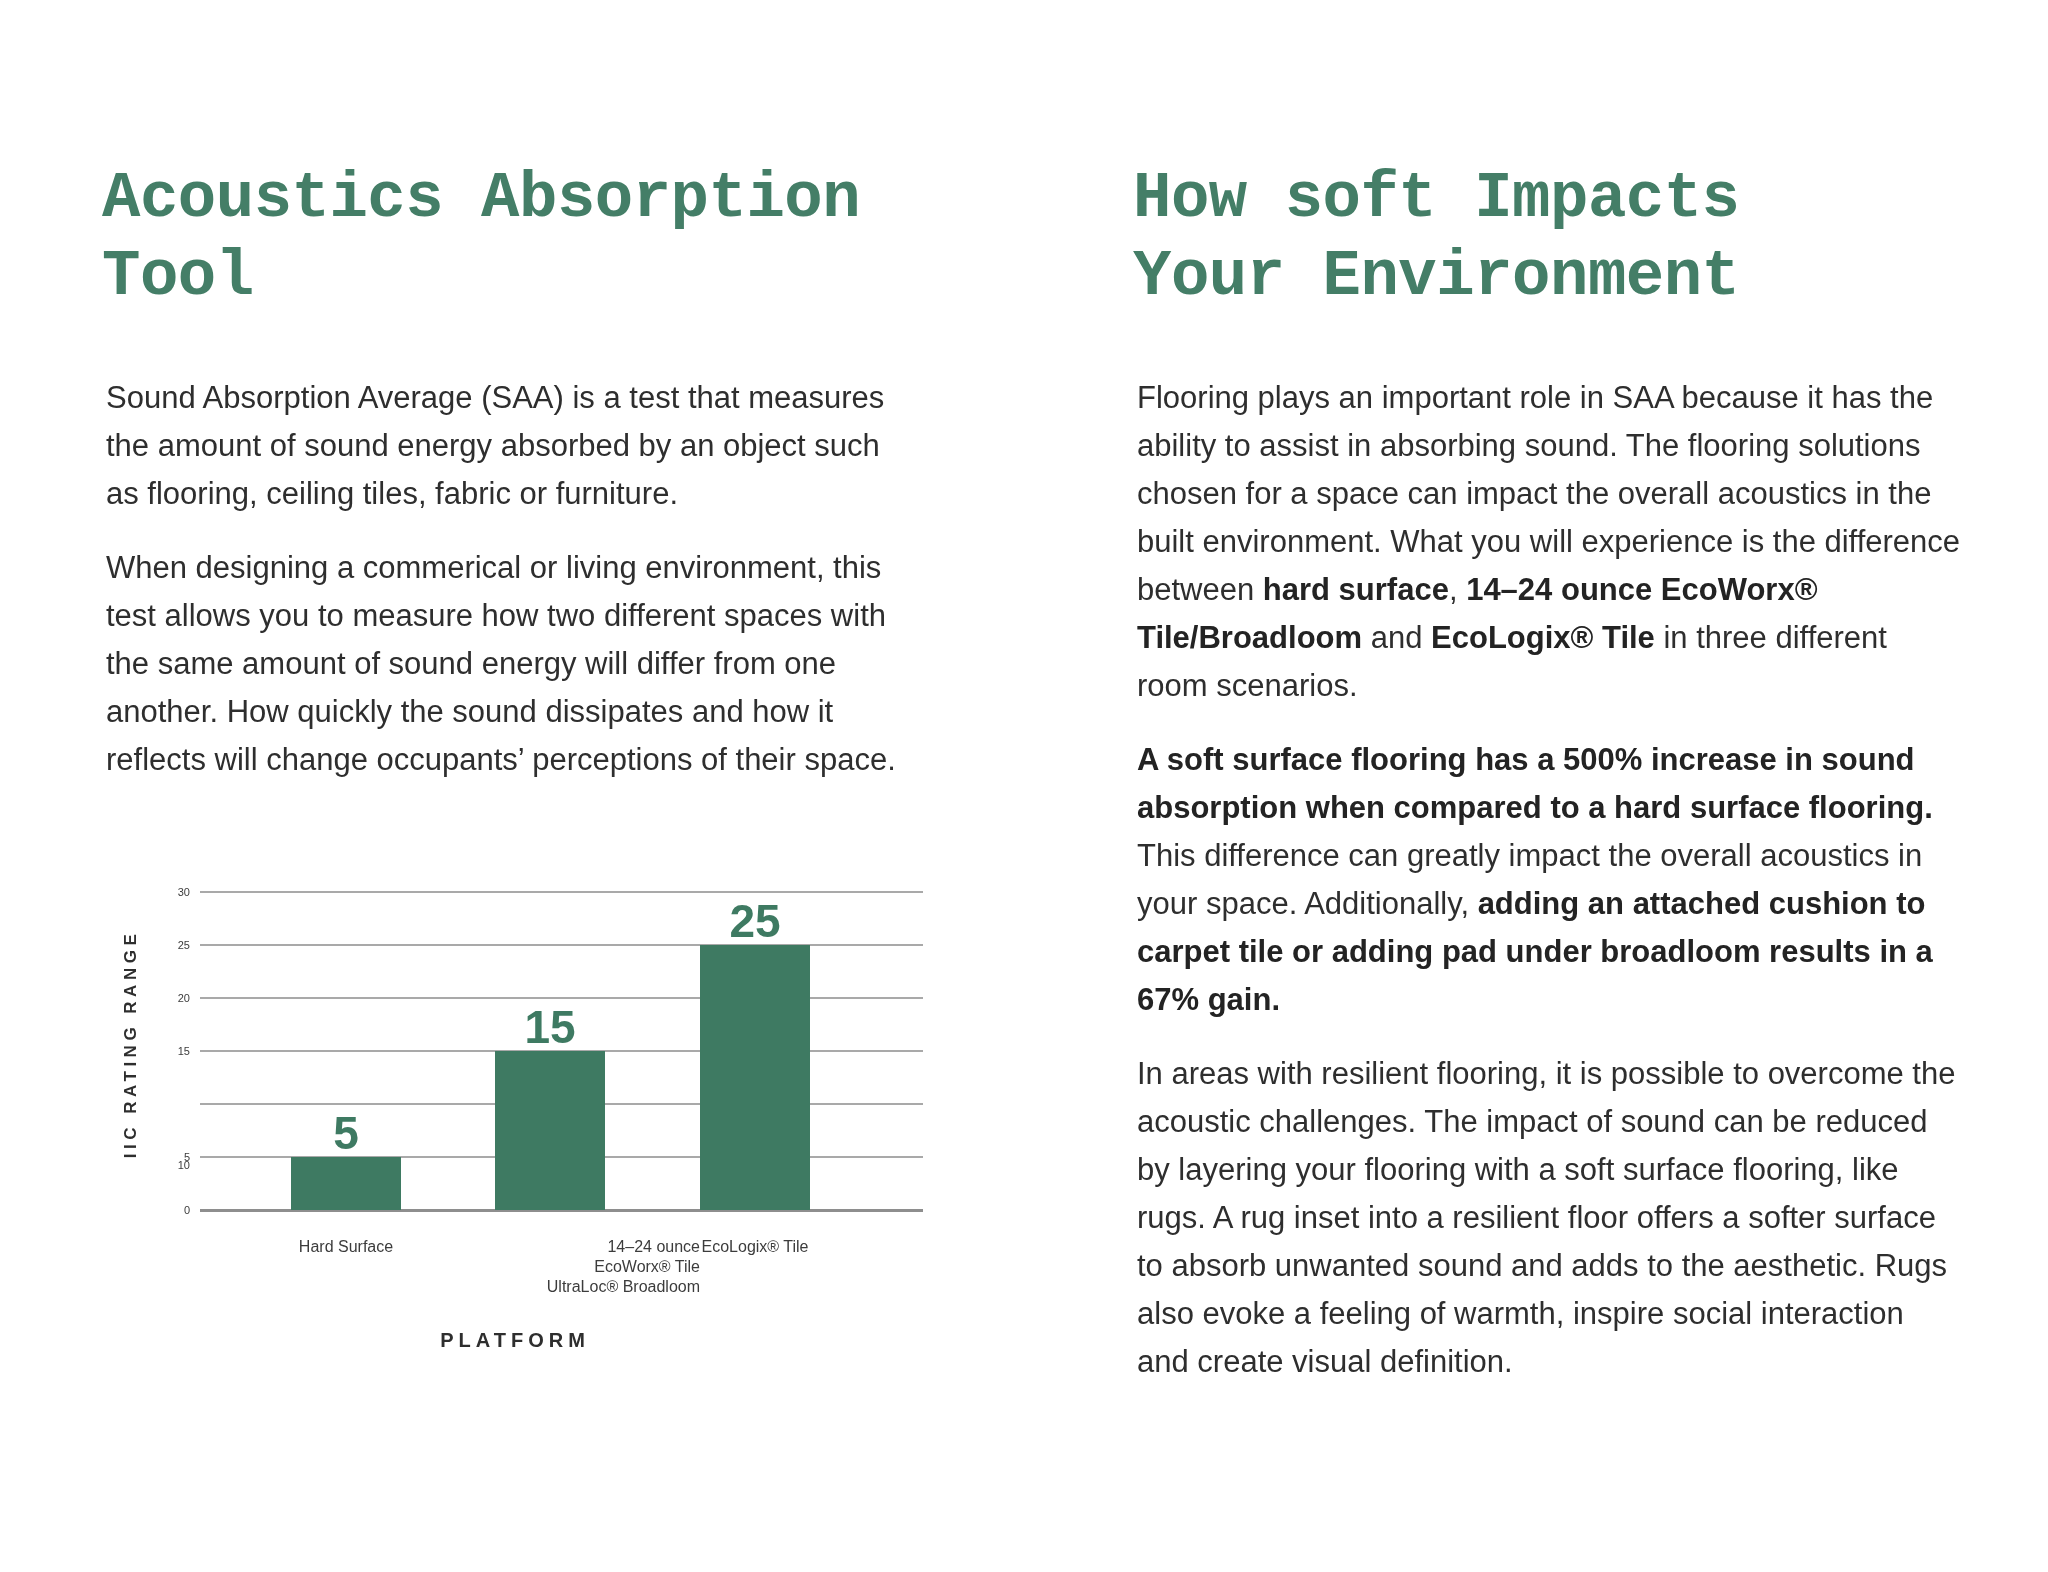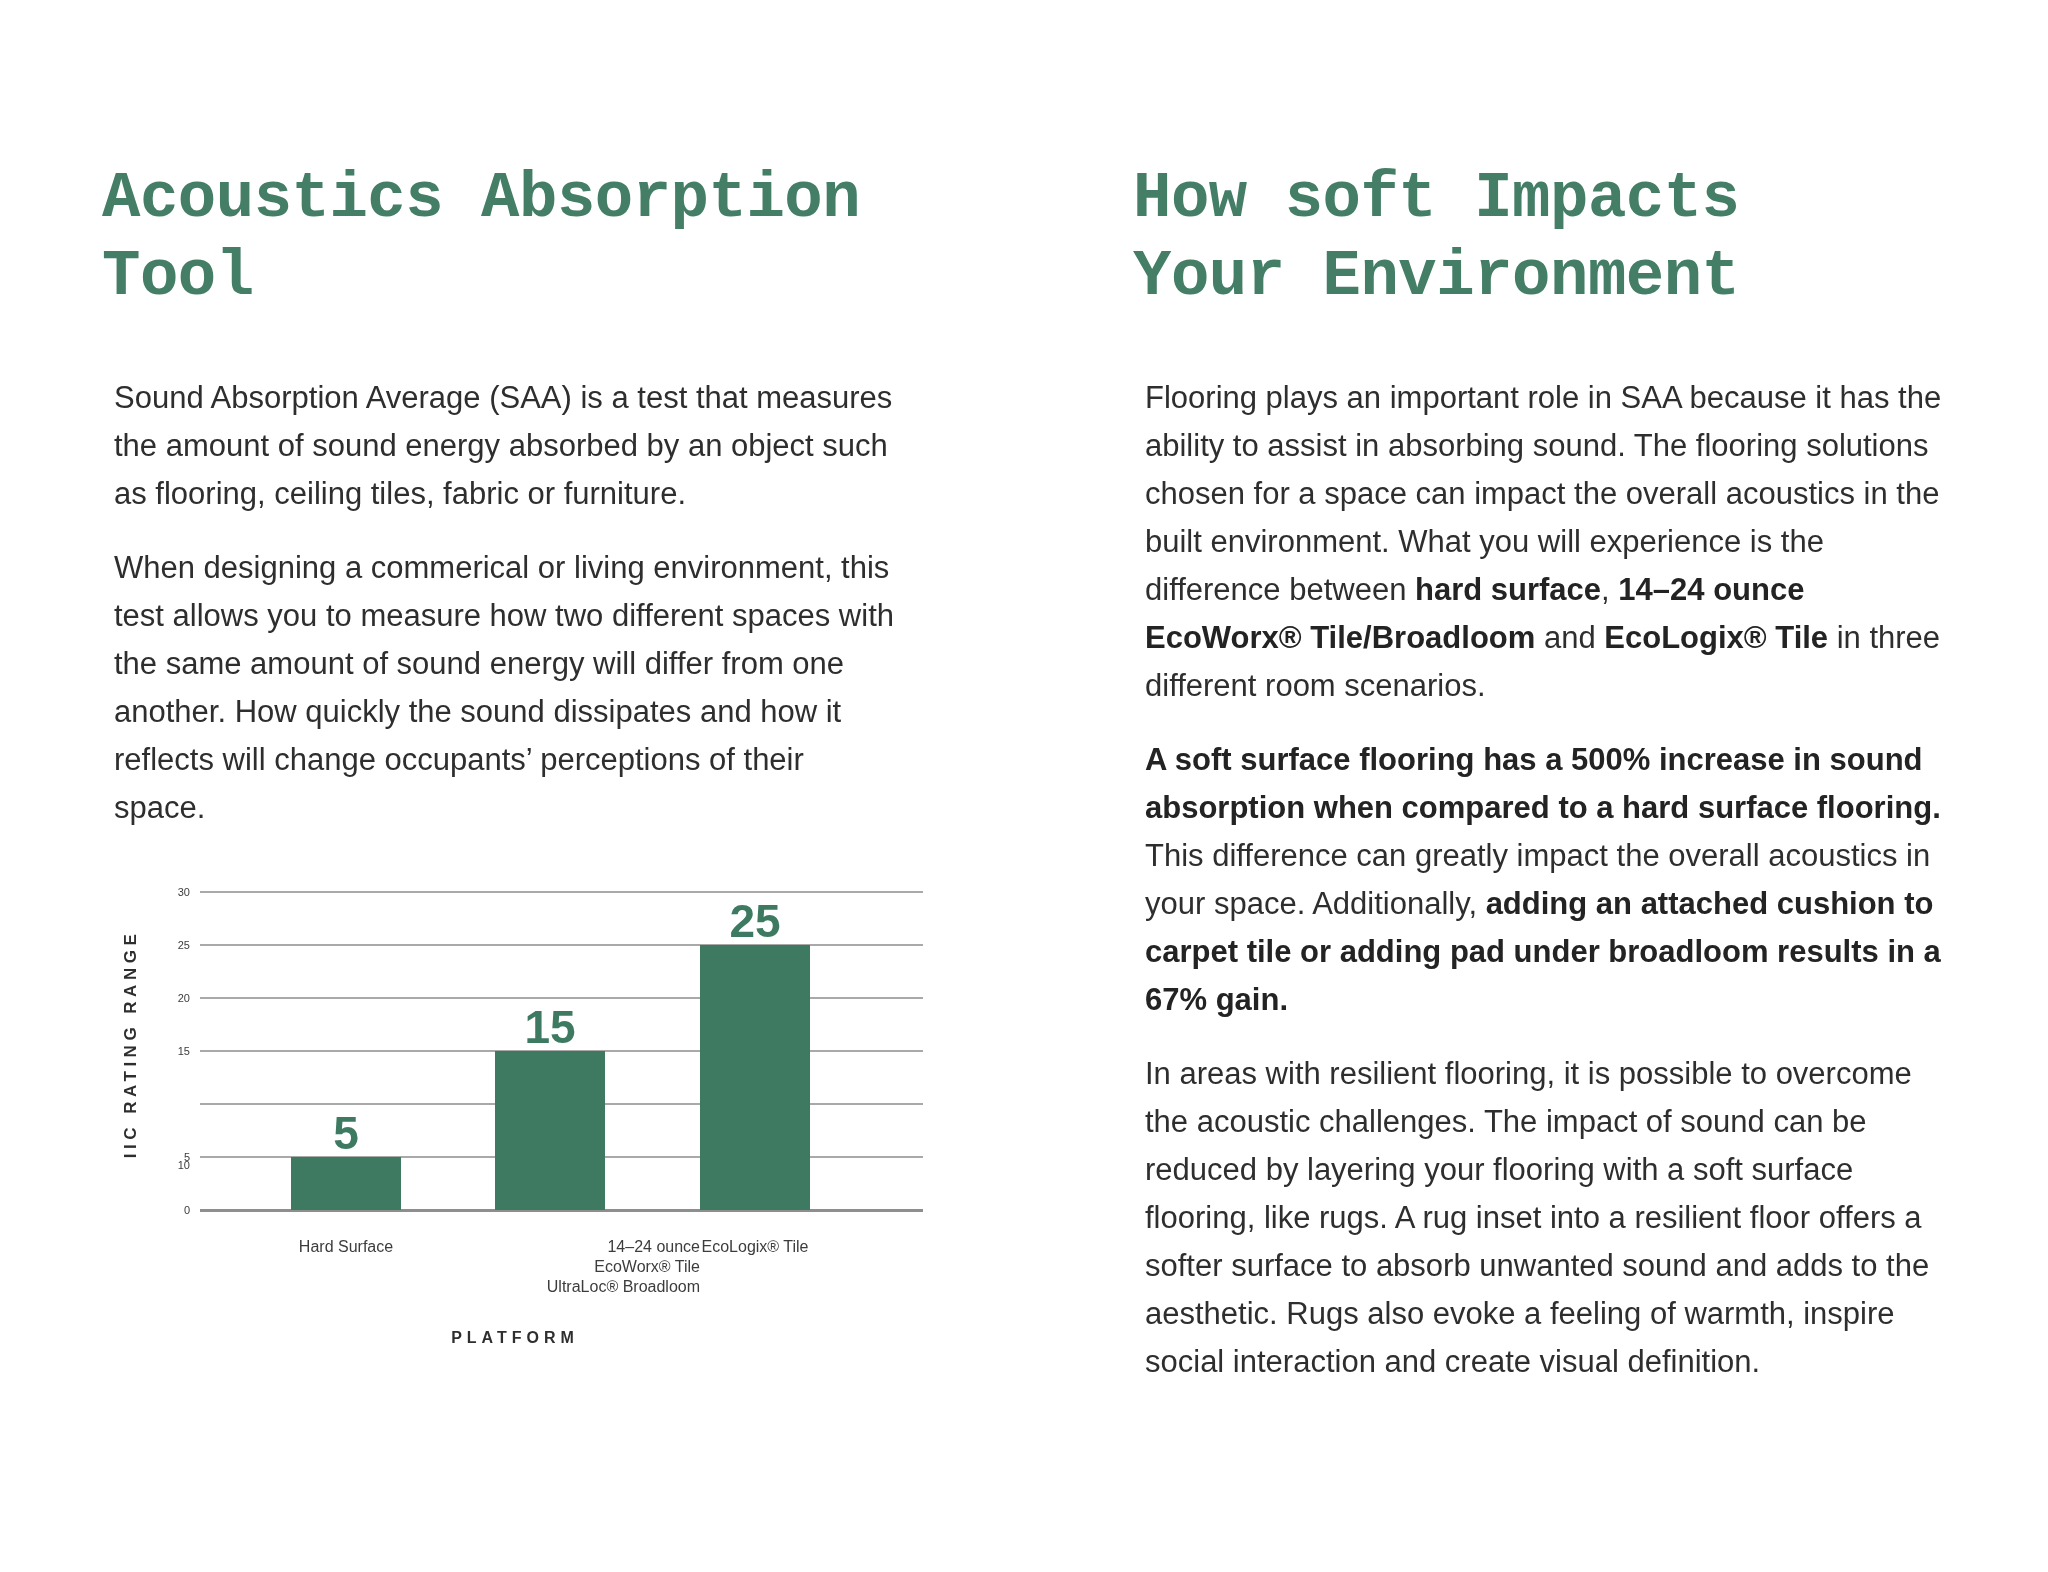--- a/index.html
+++ b/index.html
@@ -16,38 +16,38 @@
   h1.sec-title{
     margin:0 0 58px 0;
     font-size:64px;line-height:78px;
     font-weight:700;
     color:#447E67;
     letter-spacing:-0.5px;
     font-family:Liberation Mono, monospace;
   }
   h1.sec-title .tline{display:block;}
   .body-par p{
-    margin:0 0 26px 12px;
+    margin:0 0 26px 4px;
     font-size:31px;line-height:48px;
     color:#2E2E2E;
     font-weight:400;
   }
   .body-par .b{font-weight:700;color:#232323;}
   
   #chart-layer{position:absolute;left:0;top:0;width:2048px;height:1572px;pointer-events:none;}
   .ylabel{
     position:absolute;left:131px;top:1044px;
     transform:translate(-50%,-50%) rotate(-90deg);
     font-size:17px;font-weight:700;letter-spacing:4.5px;
     color:#2E2E2E;white-space:nowrap;
   }
   .xlabel{
     position:absolute;left:515px;top:1329px;
     transform:translateX(-50%);
-    font-size:16px;font-weight:700;letter-spacing:5px;
+    font-size:20px;font-weight:700;letter-spacing:5px;
     color:#2E2E2E;white-space:nowrap;
   }
   .gridline{position:absolute;height:2px;}
   .tick{
     position:absolute;width:80px;text-align:right;
     font-size:11px;line-height:20px;color:#3C3C3C;
   }
   .bar{position:absolute;}
   .val-label{
     position:absolute;width:160px;text-align:center;

